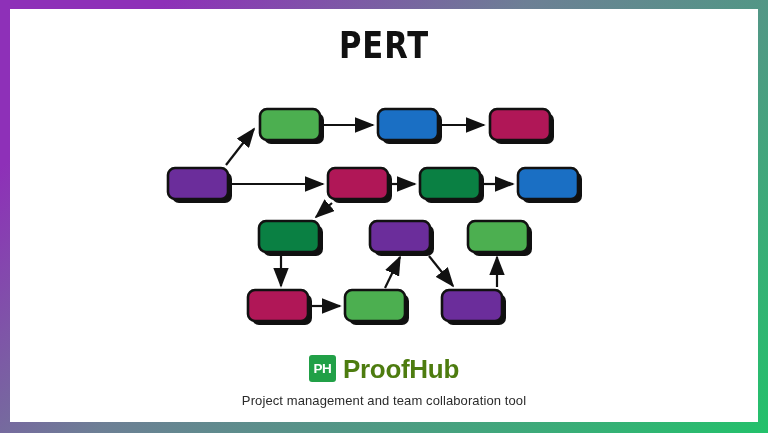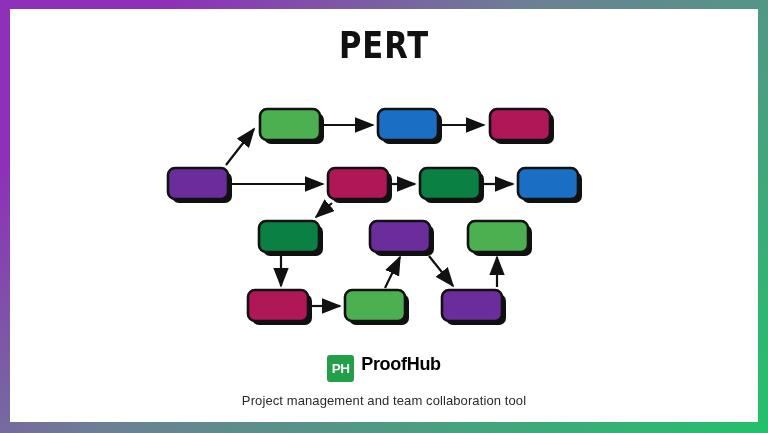--- a/index.html
+++ b/index.html
@@ -68,41 +68,41 @@
   
   #footer {
     position: absolute;
     left: 0;
     bottom: 14px;
     width: 100%;
     text-align: center;
   }
   #logo-row {
     display: flex;
-    align-items: flex-start;
+    align-items: center;
     justify-content: center;
     gap: 7px;
   }
   #logo-mark {
     width: 27px;
     height: 27px;
     border-radius: 3px;
     display: flex;
     align-items: center;
     justify-content: center;
     color: #ffffff;
     font-weight: 700;
     font-size: 13.5px;
     letter-spacing: -0.4px;
     line-height: 1;
   }
   #logo-word {
     font-weight: 700;
-    font-size: 18px;
-    color: #000000;
+    font-size: 26px;
+    color: #4d7c0f;
     letter-spacing: -0.3px;
     line-height: 1;
   }
   #tagline {
     margin-top: 11px;
     font-size: 13px;
     color: #2b2b2b;
     letter-spacing: 0.1px;
   }
 </style>

